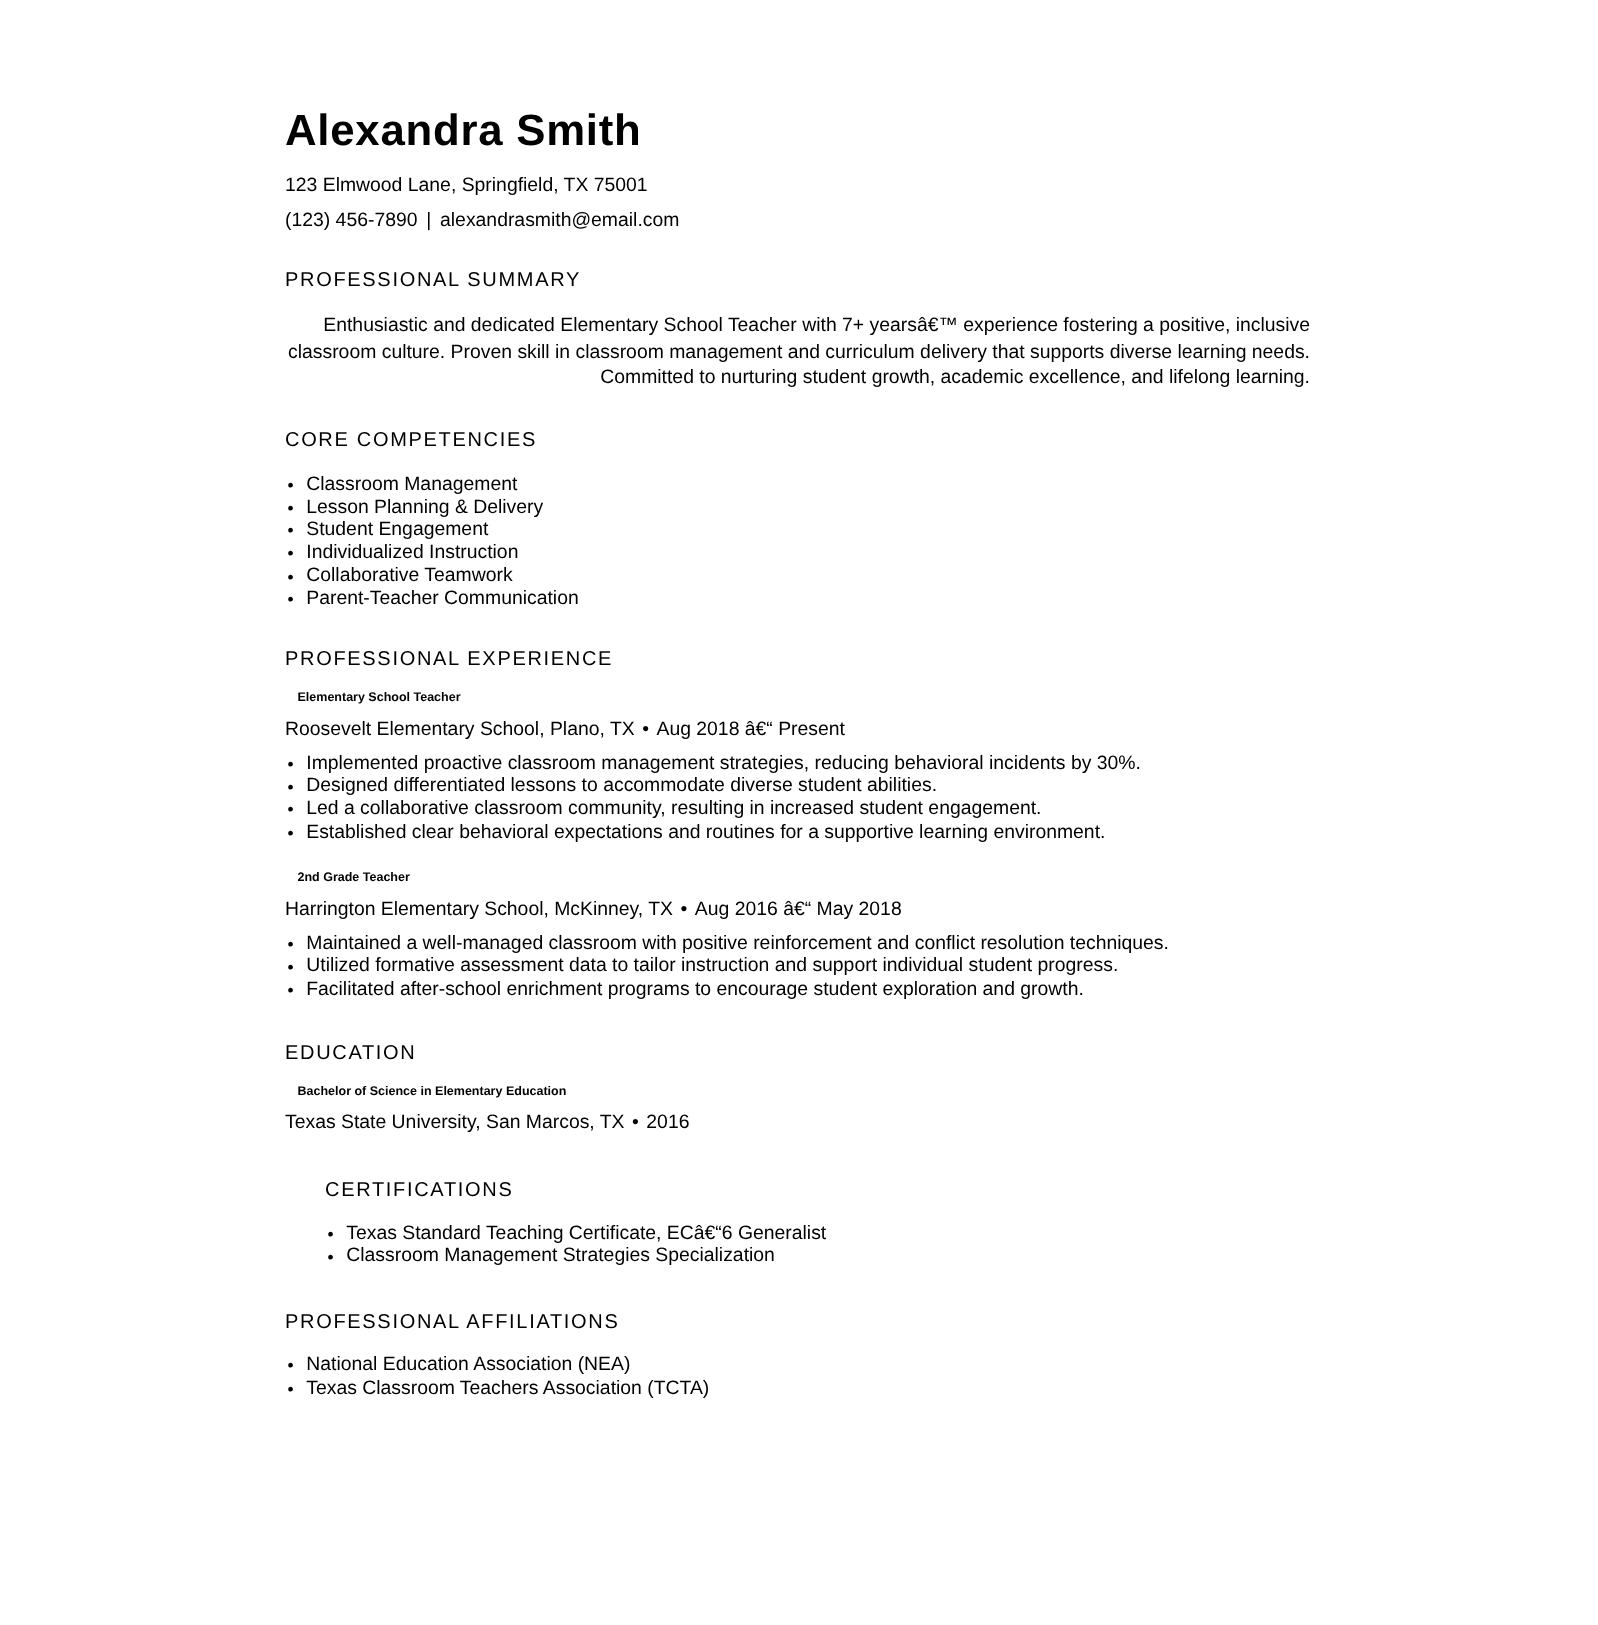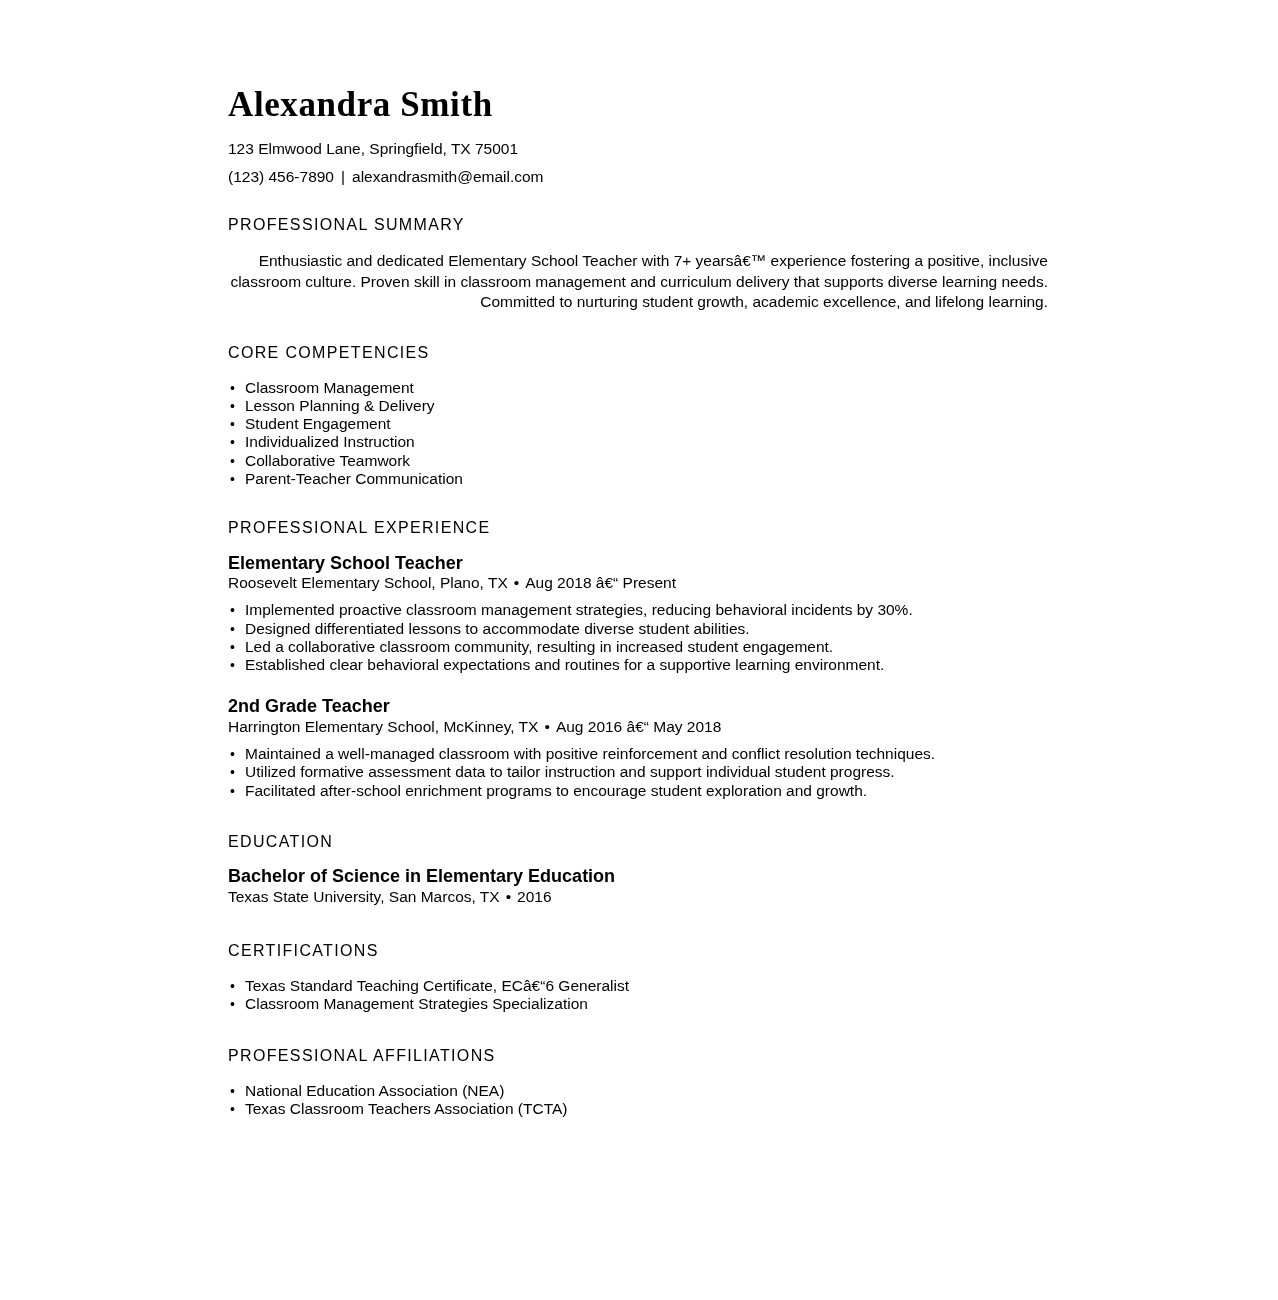--- a/index.html
+++ b/index.html
@@ -28,21 +28,20 @@
     width: 820px;
   }
 
   
   .name {
     font-size: 35px;
     font-weight: bold;
     letter-spacing: 0.6px;
     line-height: 1.1;
     margin: 0 0 16px 0;
-    font-family: Liberation Serif, serif;
   }
   .contact-line {
     font-size: 15.5px;
     line-height: 1.0;
     margin: 0 0 13px 0;
   }
   .contact-sep {
     display: inline-block;
     padding: 0 7px;
   }
@@ -90,24 +89,24 @@
   }
 
   
   .entry {
     margin-bottom: 0;
   }
   .entry + .entry {
     margin-top: 22px;
   }
   .entry-title {
-    font-size: 18px;
+    font-size: 10px;
     font-weight: bold;
     line-height: 1.18;
-    margin: 0;
+    margin: 10px;
   }
   .entry-meta {
     font-size: 15.5px;
     line-height: 1.18;
     margin: 0 0 9px 0;
   }
   .meta-sep {
     display: inline-block;
     padding: 0 6px;
   }
@@ -127,20 +126,21 @@
     margin-bottom: 17px;
   }
   .section-summary .section-title {
     margin-bottom: 18px;
   }
   .section-education {
     margin-top: 33px;
   }
   .section-certifications {
     margin-top: 36px;
+    margin-left: 32px;
   }
   .section-affiliations {
     margin-top: 34px;
   }
 </style>
 </head>
 <body>
 
 <div class="page">
   <div class="resume">

